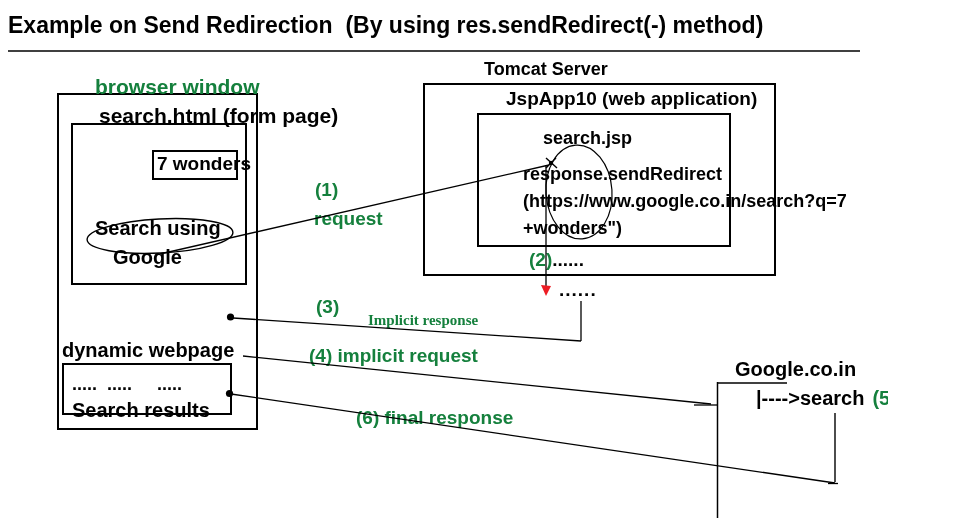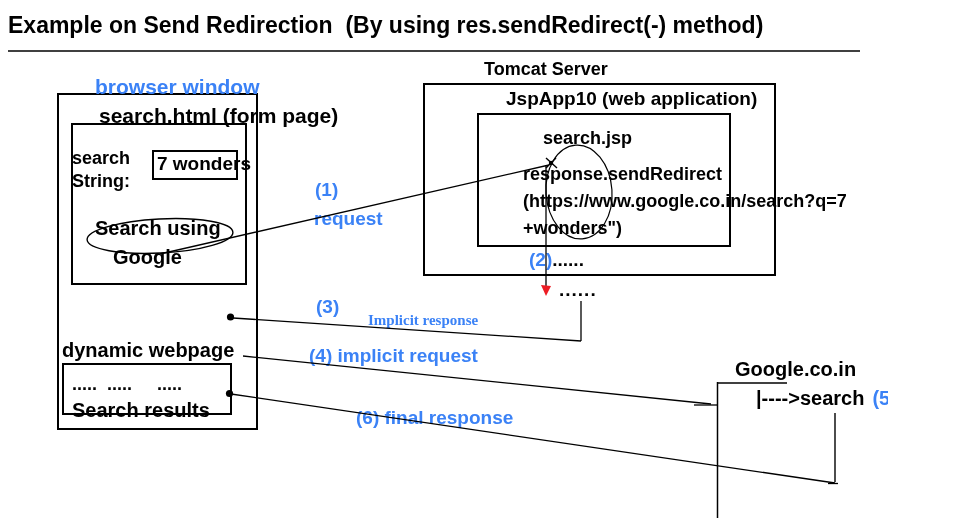--- a/index.html
+++ b/index.html
@@ -2,21 +2,21 @@
 <html><head>
 <meta charset="utf-8">
 <style>
   html,body { margin:0; padding:0; background:#ffffff; }
   .stage {
     position:relative; width:888px; height:520px; background:#ffffff;
     font-family:"Liberation Sans", sans-serif; font-weight:bold; color:#000;
     overflow:hidden;
   }
   .t { position:absolute; white-space:pre; line-height:1.15; }
-  .red { color:#3b82f6; }
+  .red { color:#15803d; }
   .box { position:absolute; border:2px solid #000; box-sizing:border-box; }
   .thinbox { position:absolute; border:2px solid #000; box-sizing:border-box; }
   svg.overlay { position:absolute; left:0; top:0; pointer-events:none; }
   .row { position:absolute; display:flex; align-items:baseline; white-space:pre; }
 </style>
 </head>
 <body>
 
 <div class="stage">
 
@@ -24,22 +24,20 @@
 
   <div class="box" style="left:57px; top:93px; width:201px; height:337px;"></div>
   <div class="box" style="left:71px; top:123px; width:176px; height:162px;"></div>
   <div class="thinbox" style="left:152px; top:150px; width:86px; height:30px;"></div>
   <div class="box" style="left:423px; top:83px; width:353px; height:193px;"></div>
   <div class="box" style="left:477px; top:113px; width:254px; height:134px;"></div>
   <div class="box" style="left:62px; top:363px; width:170px; height:52px;"></div>
 
   <div class="t red" style="left:95px; top:75px; font-size:21px;">browser window</div>
   <div class="t" style="left:99px; top:104px; font-size:21px;">search.html (form page)</div>
-  <div class="t" style="left:72px; top:147px; font-size:18px; line-height:23px;">search
-String:</div>
   <div class="t" style="left:157px; top:153px; font-size:19px;">7 wonders</div>
   <div class="t" style="left:95px; top:217px; font-size:20px;">Search using</div>
   <div class="t" style="left:113px; top:246px; font-size:20px;">Google</div>
   <div class="t" style="left:62px; top:339px; font-size:20px;">dynamic webpage</div>
   <div class="t" style="left:72px; top:374px; font-size:18px;">.....  .....     .....</div>
   <div class="t" style="left:484px; top:59px; font-size:18px;">Tomcat Server</div>
 
   <div class="t" style="left:72px; top:399px; font-size:20px;">Search results</div>
   <div class="t" style="left:506px; top:88px; font-size:19px;">JspApp10 (web application)</div>
   <div class="t" style="left:543px; top:128px; font-size:18px;text-align:center;">search.jsp</div>

